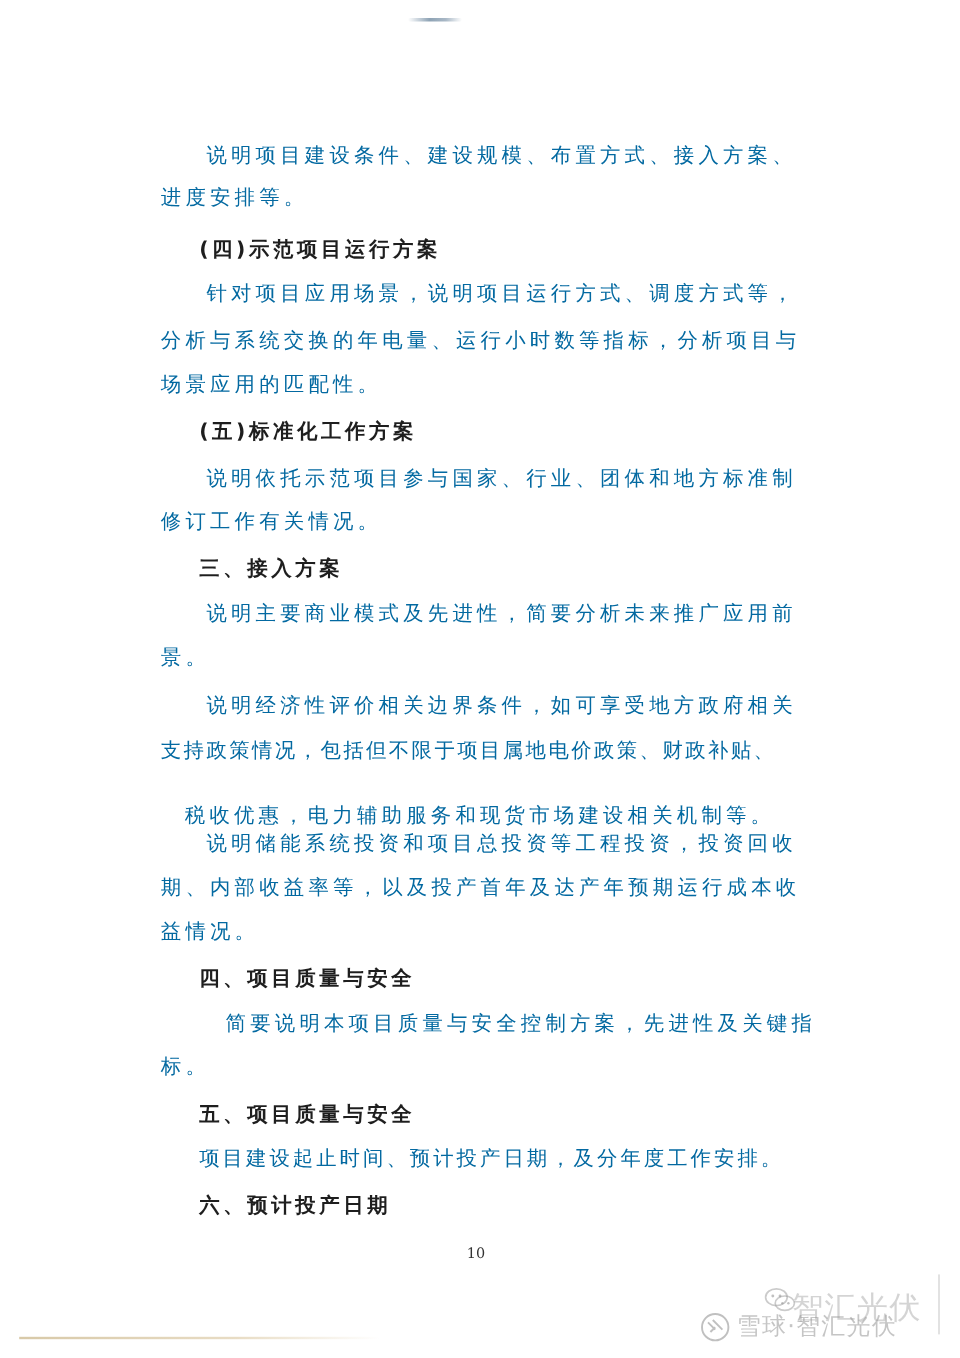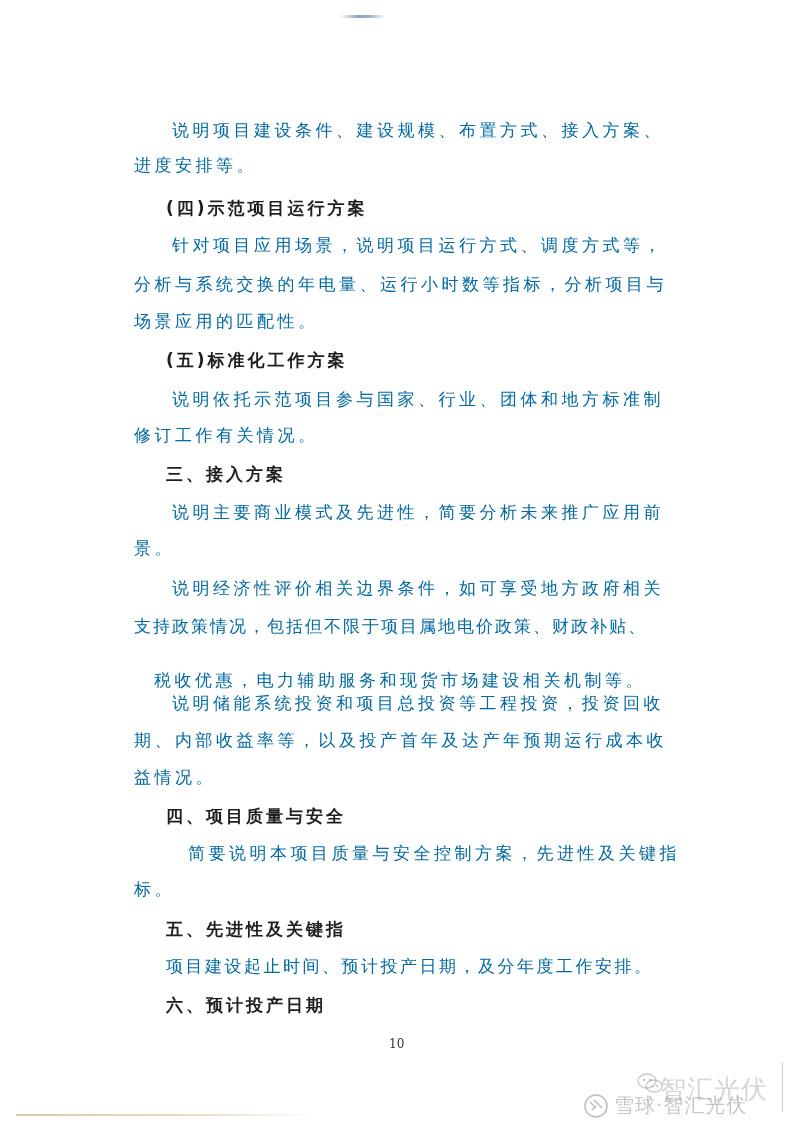--- a/index.html
+++ b/index.html
@@ -64,21 +64,21 @@
     <div class="line body" style="left:134px;top:537px;">景。</div>
     <div class="line body" style="left:172px;top:577px;">说明经济性评价相关边界条件，如可享受地方政府相关</div>
     <div class="line body" style="left:134px;top:615px;letter-spacing:2px;">支持政策情况，包括但不限于项目属地电价政策、财政补贴、</div>
     <div class="line body" style="left:134px;top:669px;margin-left:20px;">税收优惠，电力辅助服务和现货市场建设相关机制等。</div>
     <div class="line body" style="left:172px;top:692px;">说明储能系统投资和项目总投资等工程投资，投资回收</div>
     <div class="line body" style="left:134px;top:729px;">期、内部收益率等，以及投产首年及达产年预期运行成本收</div>
     <div class="line body" style="left:134px;top:766px;">益情况。</div>
     <div class="line heading" style="left:166px;top:805px;">四、项目质量与安全</div>
     <div class="line body" style="left:172px;top:842px;margin-left:16px;">简要说明本项目质量与安全控制方案，先进性及关键指</div>
     <div class="line body" style="left:134px;top:878px;">标。</div>
-    <div class="line heading" style="left:166px;top:918px;">五、先进性及关键指</div>
+    <div class="line heading" style="left:166px;top:918px;">五、项目质量与安全</div>
     <div class="line body" style="left:166px;top:955px;letter-spacing:2.5px;">项目建设起止时间、预计投产日期，及分年度工作安排。</div>
     <div class="line heading" style="left:166px;top:994px;">六、预计投产日期</div>
   </div>
 
   <div class="page-number">10</div>
 
   <div class="bottom-rule"></div>
   <div class="right-rule"></div>
 
   <svg class="wm-icon" style="left:636px;top:1072px;" width="28" height="24" viewBox="0 0 28 24">

